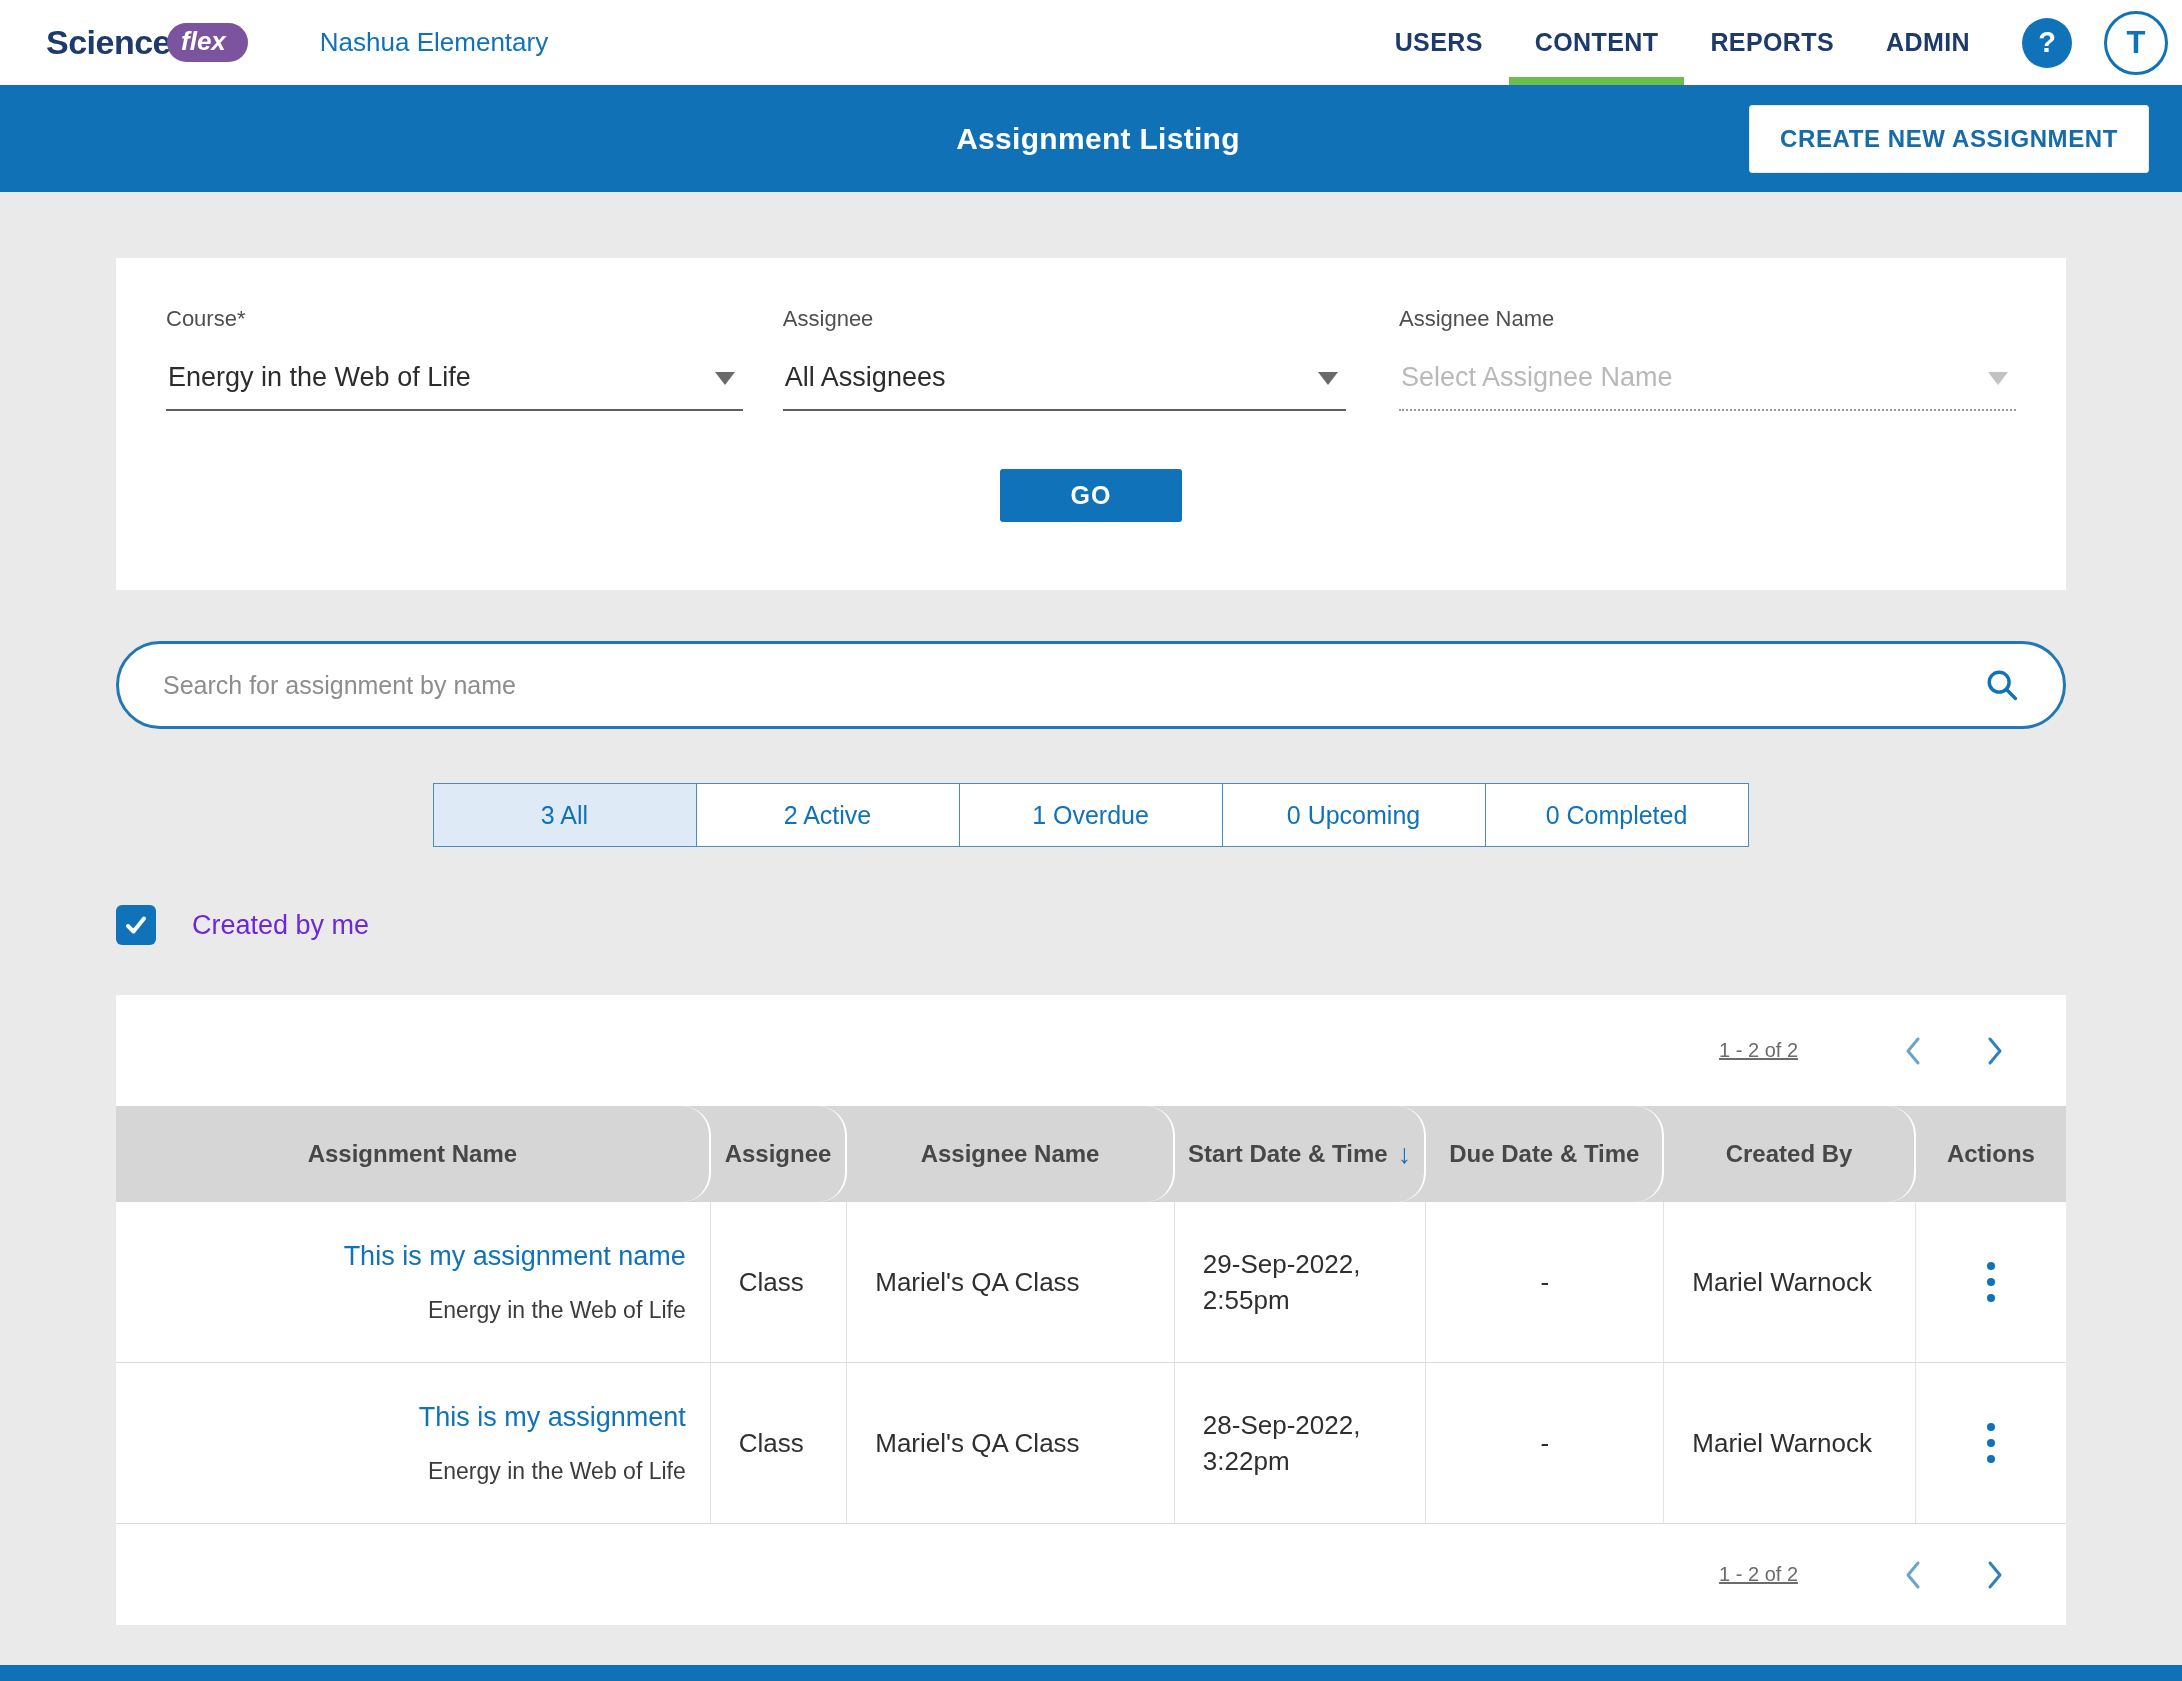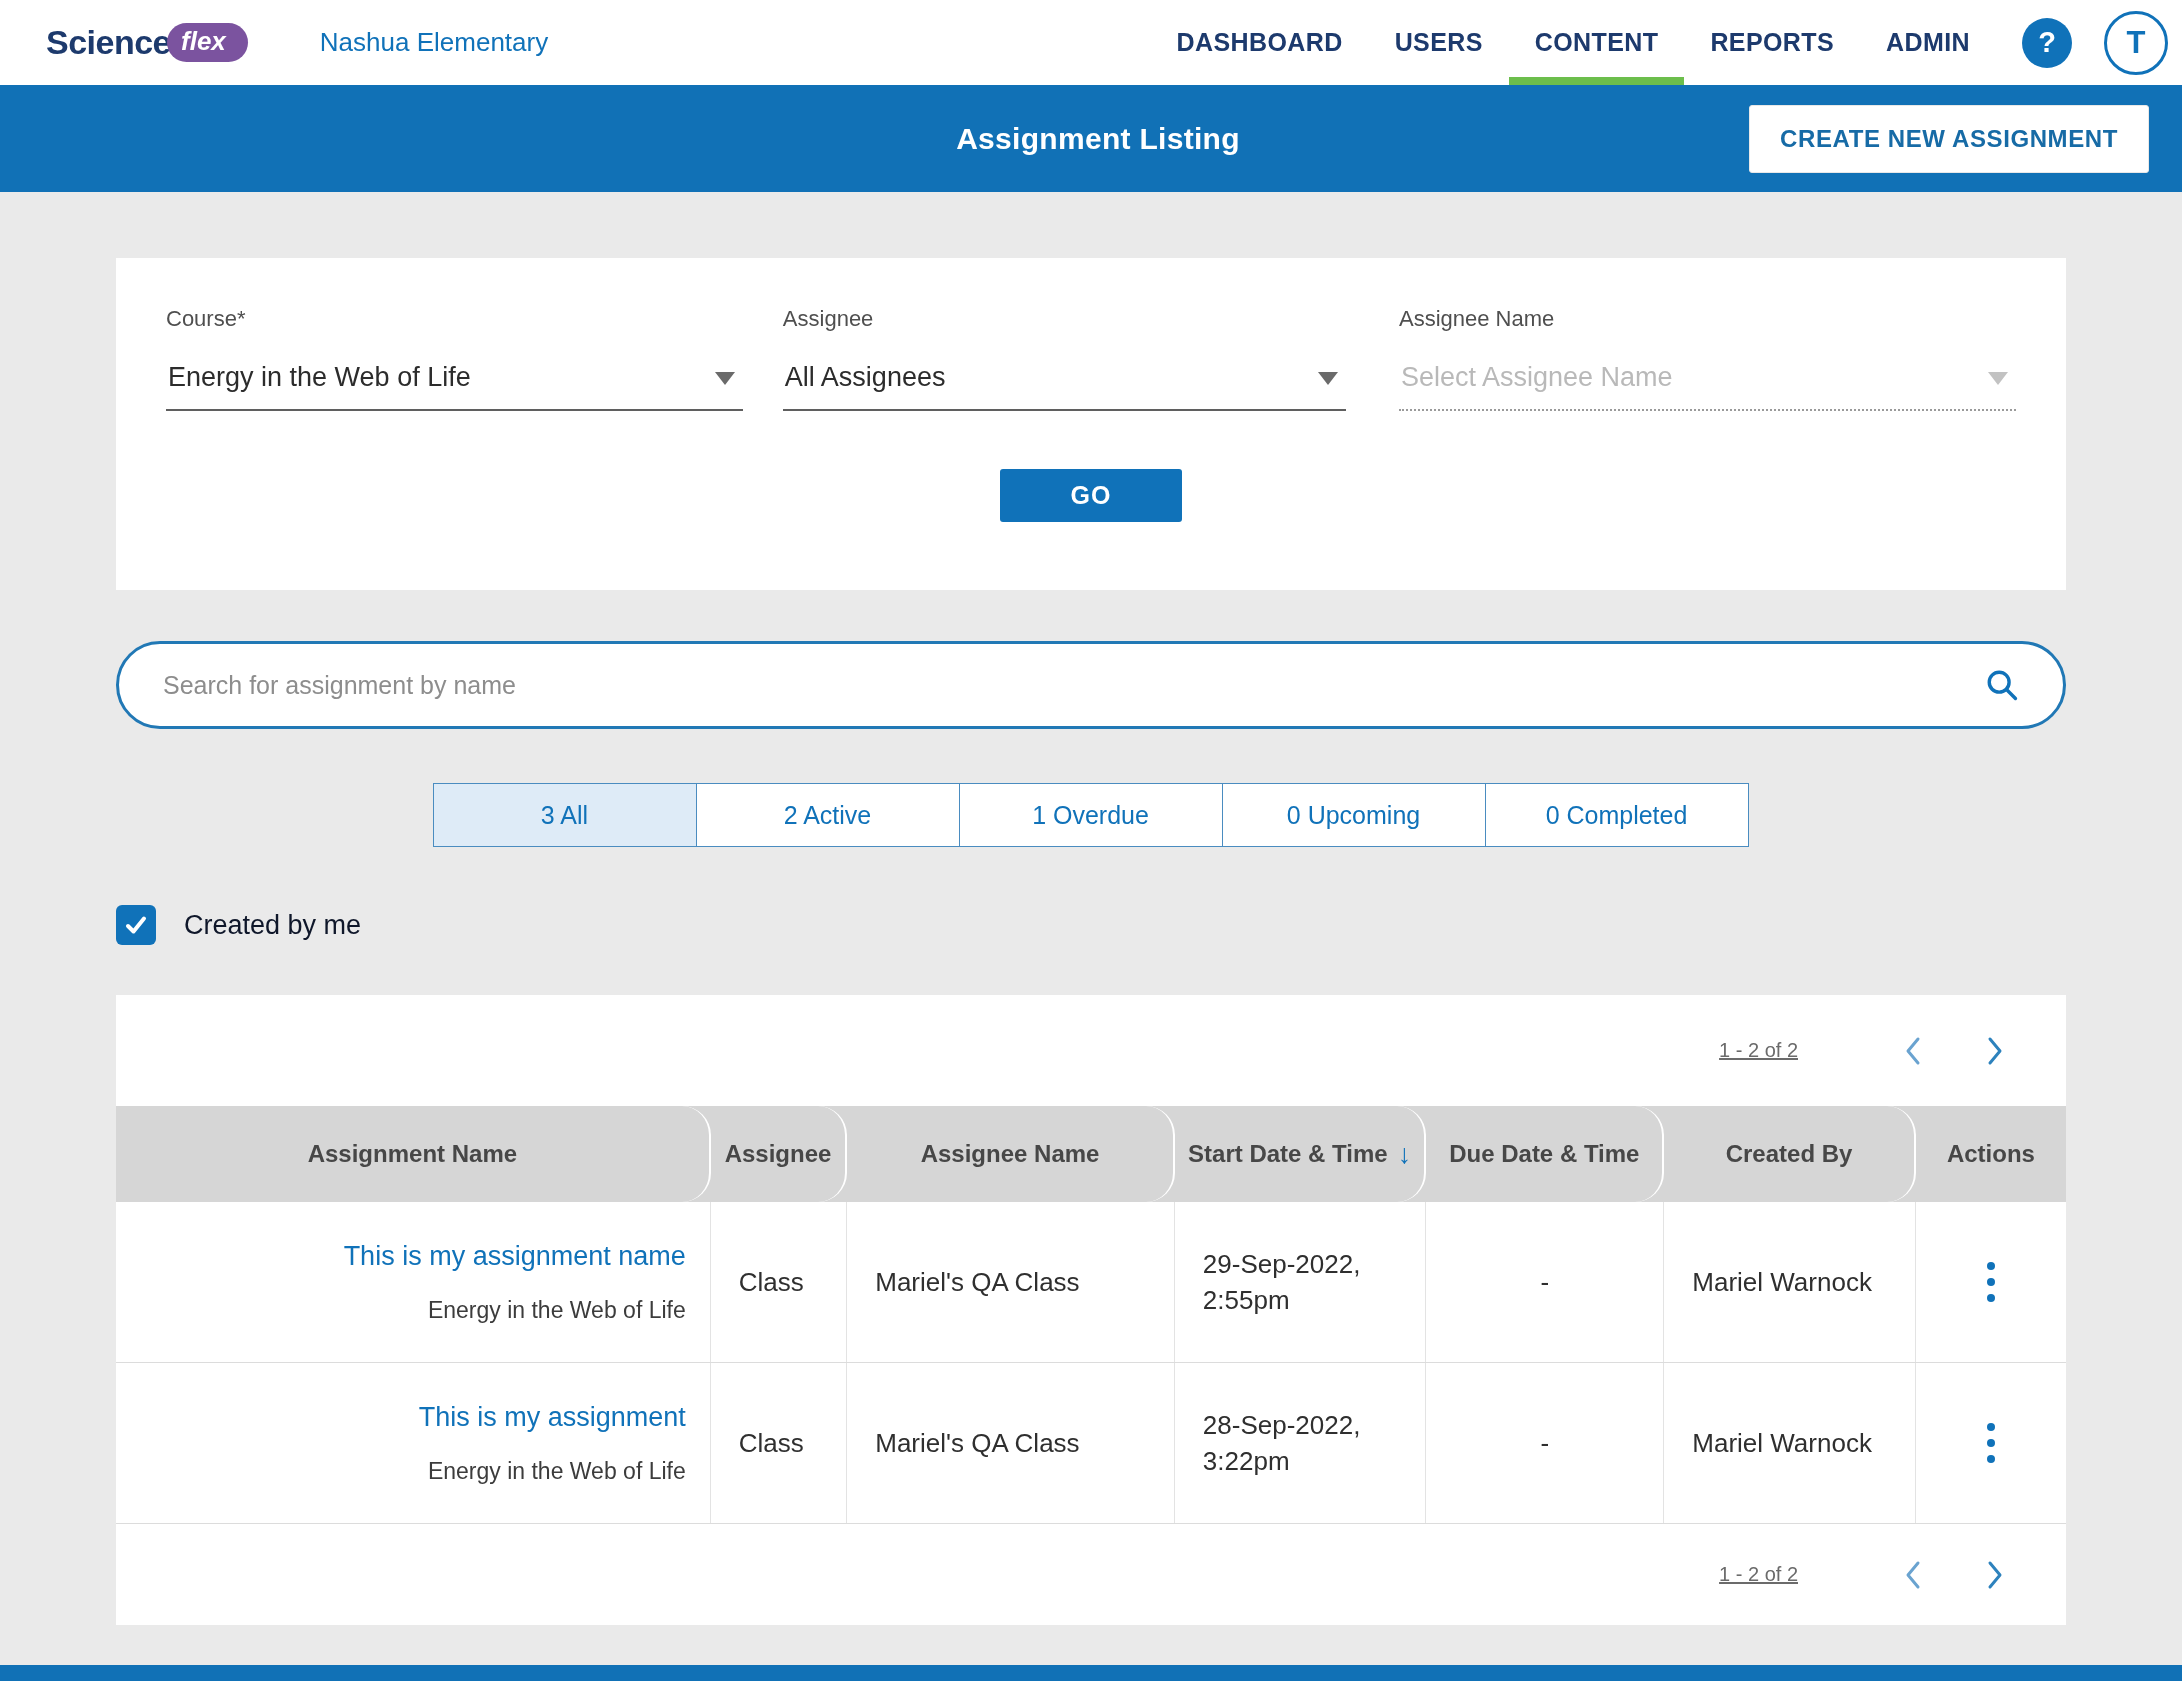--- a/index.html
+++ b/index.html
@@ -114,21 +114,21 @@
     color: #1072b9; font-family: "Liberation Sans", sans-serif;
     font-size: 25px; cursor: pointer;
   }
   .tab.shaded { background: #deebf7; }
 
   .createdby { margin-top: 58px; display: flex; align-items: center; cursor: pointer; width: max-content; }
   .checkbox {
     width: 40px; height: 40px; background: #1072b9; border-radius: 6px;
     display: flex; align-items: center; justify-content: center;
   }
-  .createdby-label { margin-left: 28px; font-size: 27px; color: #0f172a; }
+  .createdby-label { margin-left: 36px; font-size: 27px; color: #6d28d9; }
 
   
   .table-card { margin-top: 50px; background: #ffffff; }
   .pagerow {
     height: 111px; display: flex; align-items: center;
     justify-content: flex-end; padding-right: 56px;
   }
   .pagerow.bottom { height: 101px; }
   .pagetext { color: #6b6b6b; font-size: 20px; text-decoration: underline; }
   .pagebtn {
@@ -172,21 +172,20 @@
 
 <div class="page">
 
   <header class="topnav">
     <div class="brand">
       <span class="brand-science">Science</span>
       <span class="brand-flex">flex</span>
     </div>
     <div class="school">Nashua Elementary</div>
     <nav class="navlinks">
-      <a class="nav-item">DASHBOARD</a>
       <a class="nav-item">USERS</a>
       <a class="nav-item active">CONTENT</a>
       <a class="nav-item">REPORTS</a>
       <a class="nav-item">ADMIN</a>
     </nav>
     <button class="help-btn">
       <span>?</span>
     </button>
     <div class="avatar">
       <span>T</span>

